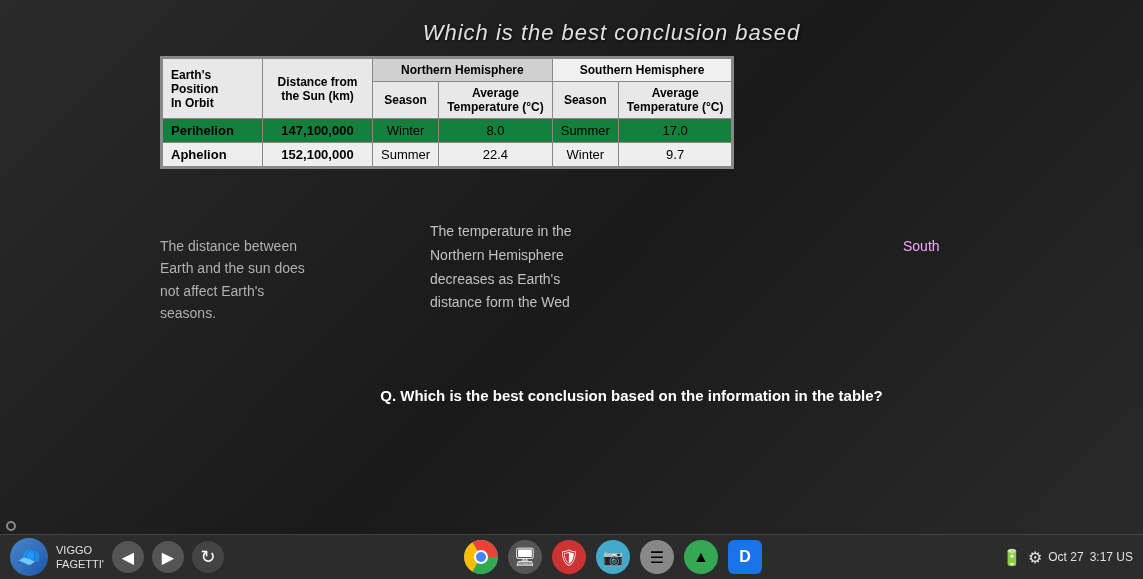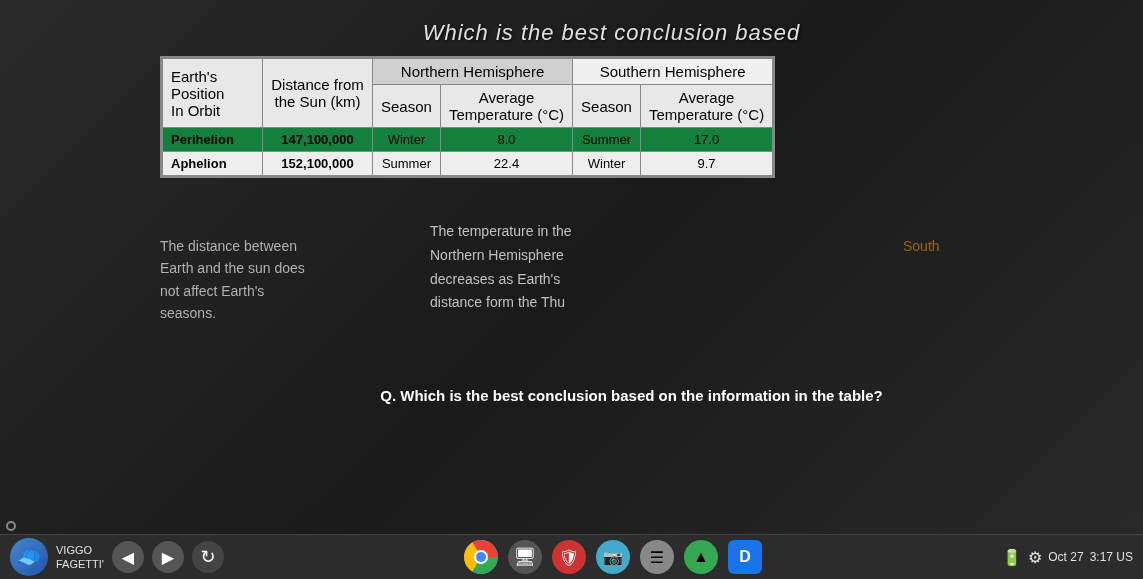--- a/index.html
+++ b/index.html
@@ -60,22 +60,22 @@
 
     table th, table td {
       border: 1px solid #888;
       padding: 4px 8px;
       text-align: center;
       vertical-align: middle;
     }
 
     .header-top th {
       background: #e8e8e8;
-      font-weight: normal;
-      font-size: 15px;
+      font-weight: bold;
+      font-size: 12px;
     }
 
     .header-nh {
       background: #d0d0d0 !important;
     }
 
     .header-sh {
       background: #f0f0f0 !important;
     }
 
@@ -132,21 +132,21 @@
       color: #c0c0c0;
       font-size: 14px;
       line-height: 1.7;
     }
 
     .answer-box-right {
       position: absolute;
       top: 215px;
       right: 40px;
       width: 180px;
-      color: #a16207;
+      color: #f0abfc;
       font-size: 14px;
       line-height: 1.7;
     }
 
     
     .taskbar {
       position: absolute;
       bottom: 0;
       left: 0;
       right: 0;
@@ -298,21 +298,21 @@
       <span>seasons.</span>
     </span>
   </div>
 
   
   <div class="answer-box-center">
     <span>
       <span>The temperature in the</span><br>
       <span>Northern Hemisphere</span><br>
       <span>decreases as Earth's</span><br>
-      <span>distance form the Thu</span>
+      <span>distance form the Wed</span>
     </span>
   </div>
 
   
   <div class="answer-box-right">
     <span>South</span>
   </div>
 
   
   <div class="question-text">Q. Which is the best conclusion based on the information in the table?</div>

